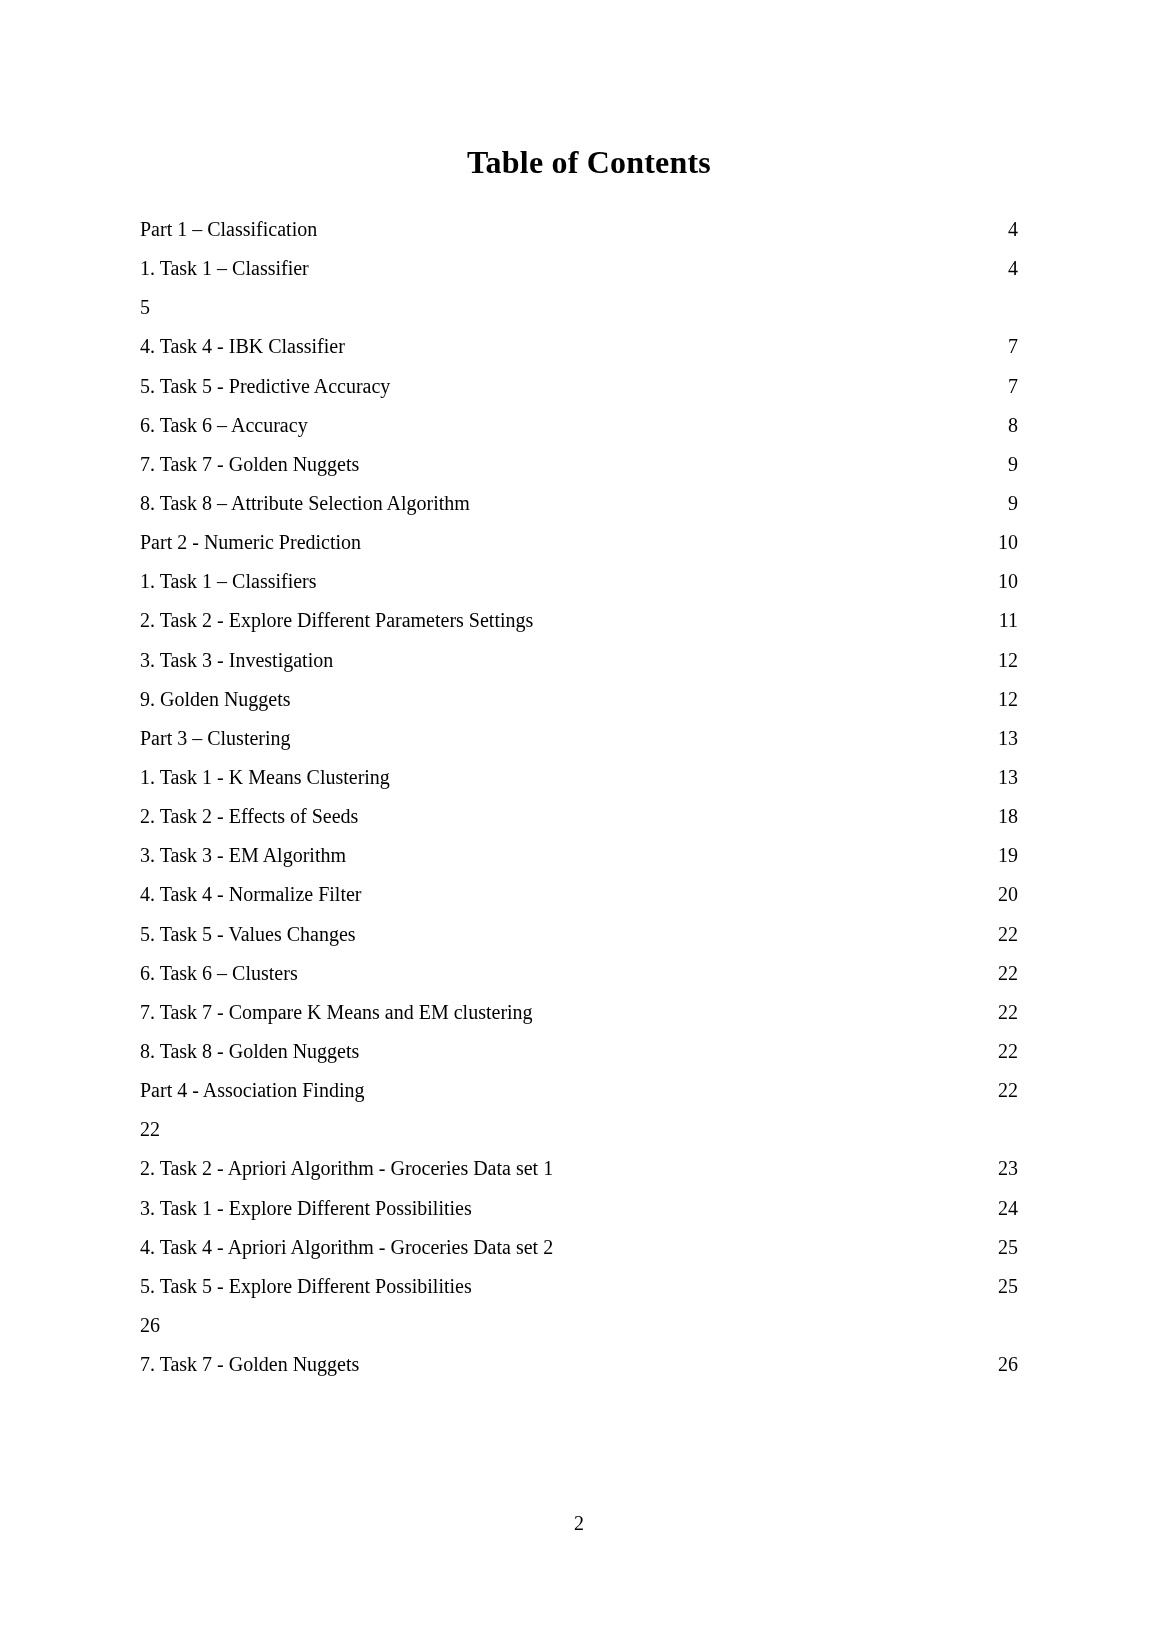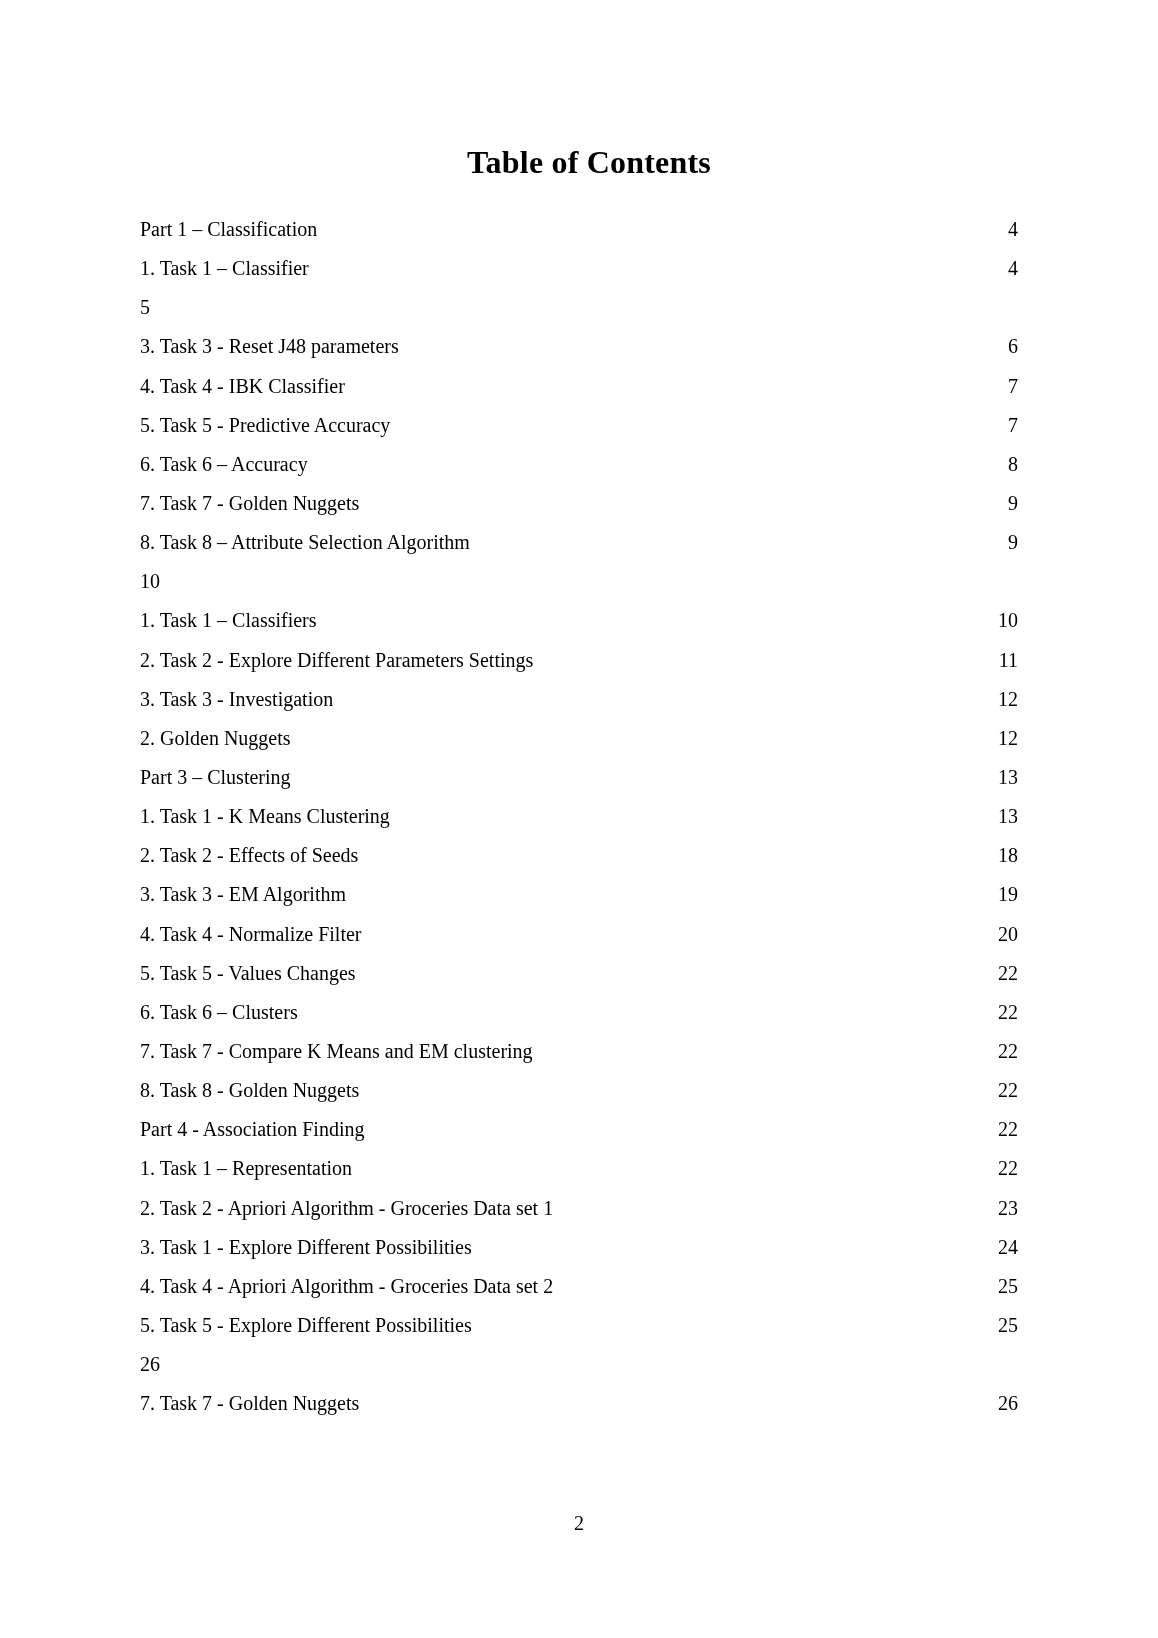--- a/index.html
+++ b/index.html
@@ -77,24 +77,20 @@
 
   <div class="row">
     <span class="label">1. Task 1 – Classifier</span>
     <span class="page-num">4</span>
   </div>
 
   <div class="row">
     <span class="page-num">5</span>
   </div>
 
-  <div class="row">
-    <span class="label">3. Task 3 - Reset J48 parameters</span>
-    <span class="page-num">6</span>
-  </div>
 
   <div class="row">
     <span class="label">4. Task 4 - IBK Classifier</span>
     <span class="page-num">7</span>
   </div>
 
   <div class="row">
     <span class="label">5. Task 5 - Predictive Accuracy</span>
     <span class="page-num">7</span>
   </div>
@@ -108,40 +104,41 @@
     <span class="label">7. Task 7 - Golden Nuggets</span>
     <span class="page-num">9</span>
   </div>
 
   <div class="row">
     <span class="label">8. Task 8 – Attribute Selection Algorithm</span>
     <span class="page-num">9</span>
   </div>
 
   <div class="row">
+    <span class="label">Part 2 - Numeric Prediction</span>
     <span class="page-num">10</span>
   </div>
 
   <div class="row">
     <span class="label">1. Task 1 – Classifiers</span>
     <span class="page-num">10</span>
   </div>
 
   <div class="row">
     <span class="label">2. Task 2 - Explore Different Parameters Settings</span>
     <span class="page-num">11</span>
   </div>
 
   <div class="row">
     <span class="label">3. Task 3 - Investigation</span>
     <span class="page-num">12</span>
   </div>
 
   <div class="row">
-    <span class="label">2. Golden Nuggets</span>
+    <span class="label">9. Golden Nuggets</span>
     <span class="page-num">12</span>
   </div>
 
   <div class="row">
     <span class="label">Part 3 – Clustering</span>
     <span class="page-num">13</span>
   </div>
 
   <div class="row">
     <span class="label">1. Task 1 - K Means Clustering</span>
@@ -182,21 +179,20 @@
     <span class="label">8. Task 8 - Golden Nuggets</span>
     <span class="page-num">22</span>
   </div>
 
   <div class="row">
     <span class="label">Part 4 - Association Finding</span>
     <span class="page-num">22</span>
   </div>
 
   <div class="row">
-    <span class="label">1. Task 1 – Representation</span>
     <span class="page-num">22</span>
   </div>
 
   <div class="row">
     <span class="label">2. Task 2 - Apriori Algorithm - Groceries Data set 1</span>
     <span class="page-num">23</span>
   </div>
 
   <div class="row">
     <span class="label">3. Task 1 - Explore Different Possibilities</span>

